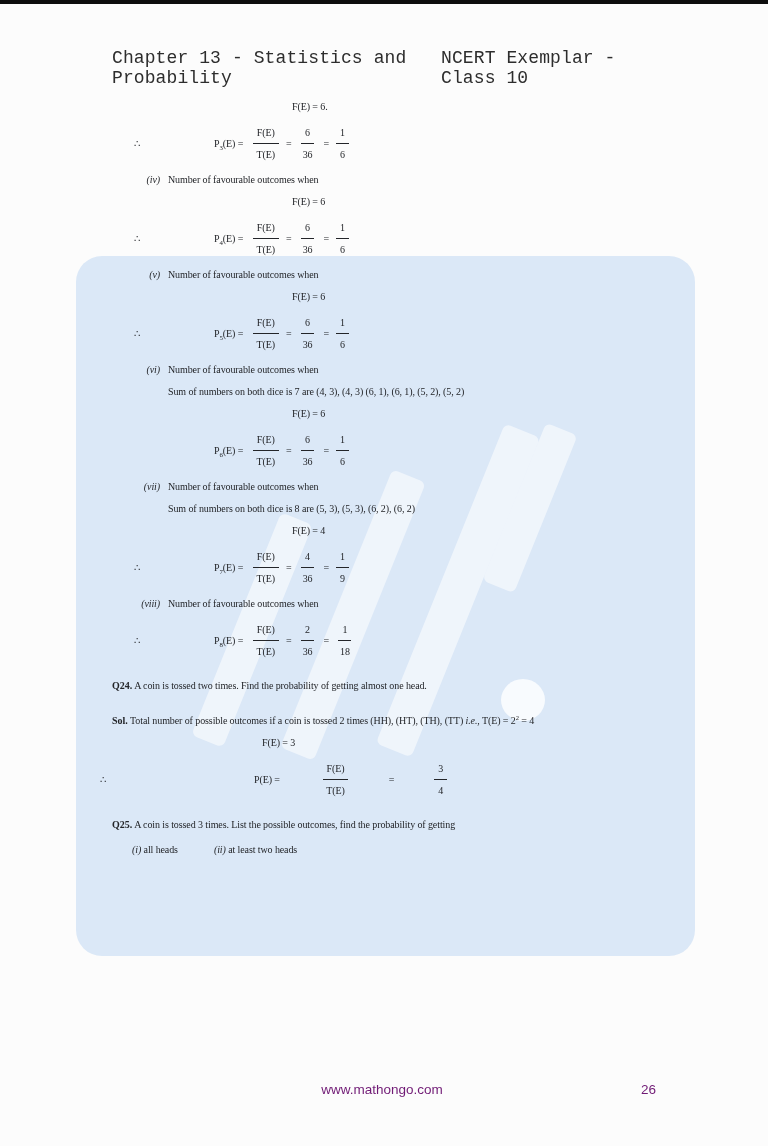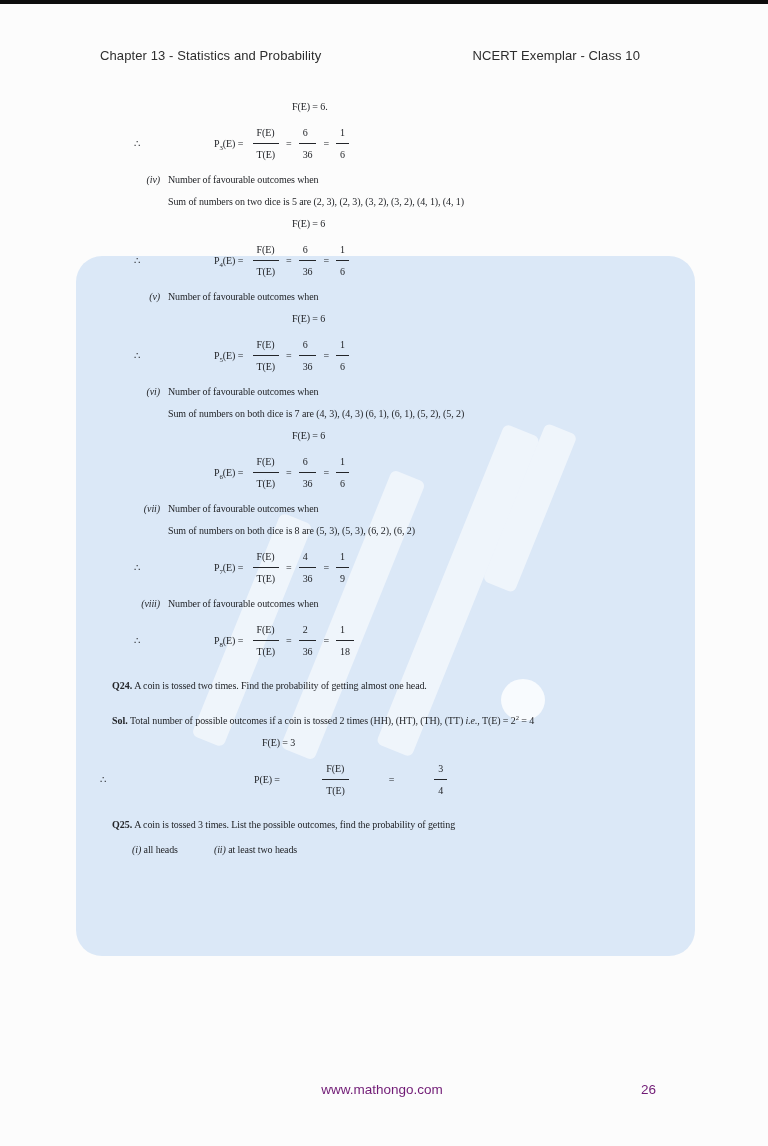--- a/index.html
+++ b/index.html
@@ -6,24 +6,24 @@
   * { box-sizing: border-box; }
   html,body { margin:0; padding:0; }
   body {
     width:768px; height:1146px; position:relative; overflow:hidden;
     background:var(--bg); color:var(--fg);
     font-family:"Liberation Serif","DejaVu Serif",serif;
   }
   .topbar { position:absolute; top:0; left:0; width:768px; height:4px; background:var(--bar); }
 
   .header {
-    position:absolute; top:48px; left:100px; width:540px;
+    position:absolute; top:48px; left:112px; width:540px;
     display:flex; justify-content:space-between;
-    font-family:Liberation Sans, sans-serif;
-    font-size:13px; color:#2d2d2d; letter-spacing:0.1px;
+    font-family:Liberation Mono, monospace;
+    font-size:18px; color:#2d2d2d; letter-spacing:0.1px;
   }
 
   .bluebox {
     position:absolute; left:76px; top:256px; width:619px; height:700px;
     background:var(--hl); border-radius:26px;
   }
   .stripe {
     position:absolute; background:rgba(255,255,255,0.55);
     border-radius:6px; transform:rotate(22deg);
   }
@@ -39,21 +39,21 @@
   .fline { margin-left:180px; }
   .fline.q24f { margin-left:150px; }
 
   .eqrow { position:relative; display:flex; align-items:center; margin:4px 0; }
   .eqrow .tf { position:absolute; left:22px; top:50%; transform:translateY(-50%); }
   .eqrow .eqbody { margin-left:102px; display:flex; align-items:center; gap:7px; }
   .eqrow.q24e .tf { left:-12px; }
   .eqrow.q24e .eqbody { margin-left:142px;gap:40px; }
   .lhs { white-space:pre; }
   .lhs sub { font-size:0.68em; line-height:0; }
-  .frac { display:inline-flex; flex-direction:column; }
+  .frac { display:inline-flex; flex-direction:column; align-items:center; }
   .frac .num { display:block; padding:0 4px; line-height:21px; border-bottom:1.4px solid var(--fg); }
   .frac .den { display:block; padding:0 4px; line-height:21px; }
 
   .item { position:relative; padding-left:56px; margin-top:3px; text-align:justify; }
   .item .ilabel { position:absolute; left:0; top:0; width:48px; text-align:right; font-style:italic; }
 
   .para { margin-top:13px; text-align:justify; }
   .para b { letter-spacing:0; }
   sup { font-size:0.65em; line-height:0; }
 
@@ -108,21 +108,20 @@
       <span class="frac">
           <span class="num">1</span>
           <span class="den">6</span>
         </span>
     </span>
   </div>
 
   <div class="item">
     <span class="ilabel">(iv)</span>
     <div>Number of favourable outcomes when</div>
-    <div><span>Sum of numbers on two dice is 5 are (2, 3), (2, 3), (3, 2), (3, 2), (4, 1), (4, 1)</span><i></i><span></span></div>
   </div>
 
   <div class="fline">F(E) = 6</div>
 
   <div class="eqrow">
     <span class="tf">∴</span>
     <span class="eqbody">
       <span class="lhs"><span>P</span><sub>4</sub><span>(E) = </span></span>
       <span class="frac">
           <span class="num">F(E)</span>
@@ -196,20 +195,21 @@
         </span>
     </span>
   </div>
 
   <div class="item">
     <span class="ilabel">(vii)</span>
     <div>Number of favourable outcomes when</div>
     <div><span>Sum of numbers on both dice is 8 are (5, 3), (5, 3), (6, 2), (6, 2)</span><i></i><span></span></div>
   </div>
 
+  <div class="fline">F(E) = 4</div>
 
   <div class="eqrow">
     <span class="tf">∴</span>
     <span class="eqbody">
       <span class="lhs"><span>P</span><sub>7</sub><span>(E) = </span></span>
       <span class="frac">
           <span class="num">F(E)</span>
           <span class="den">T(E)</span>
         </span>
       <span>=</span>

